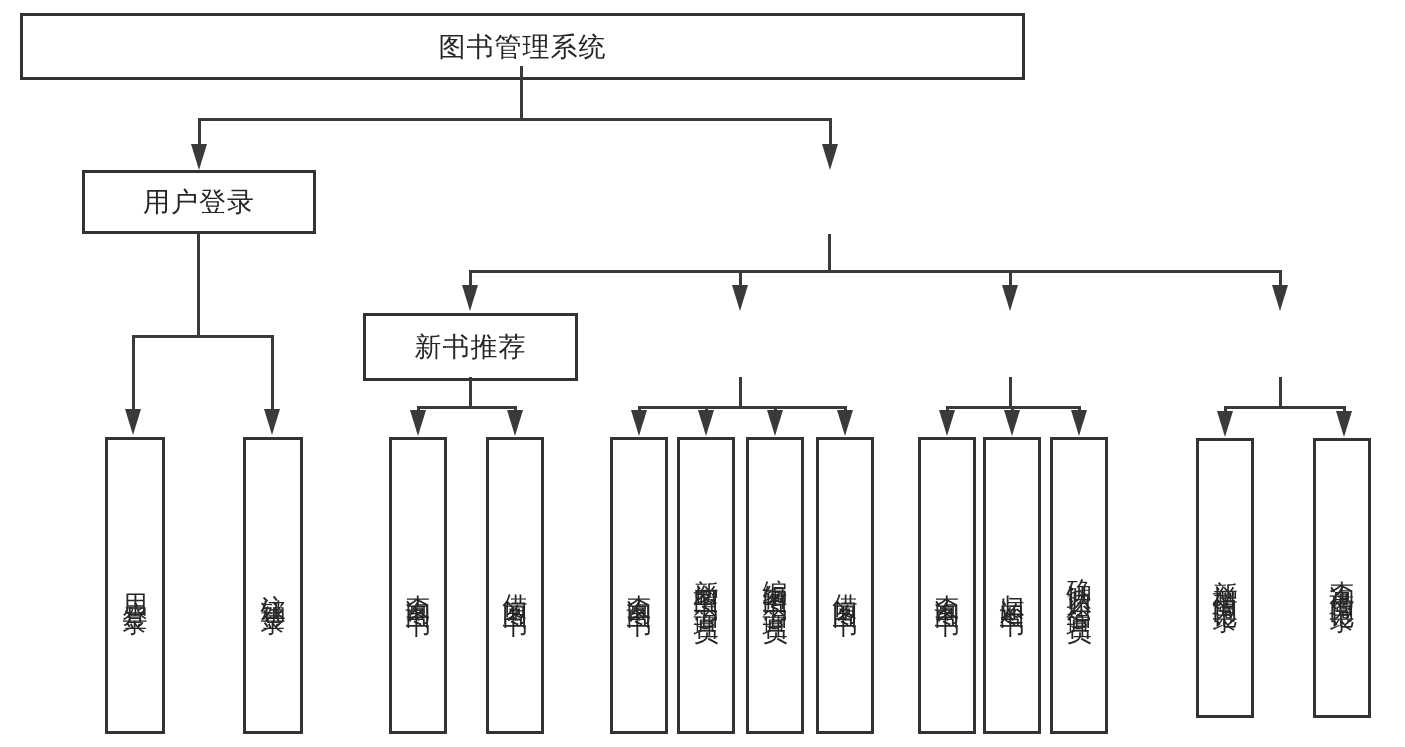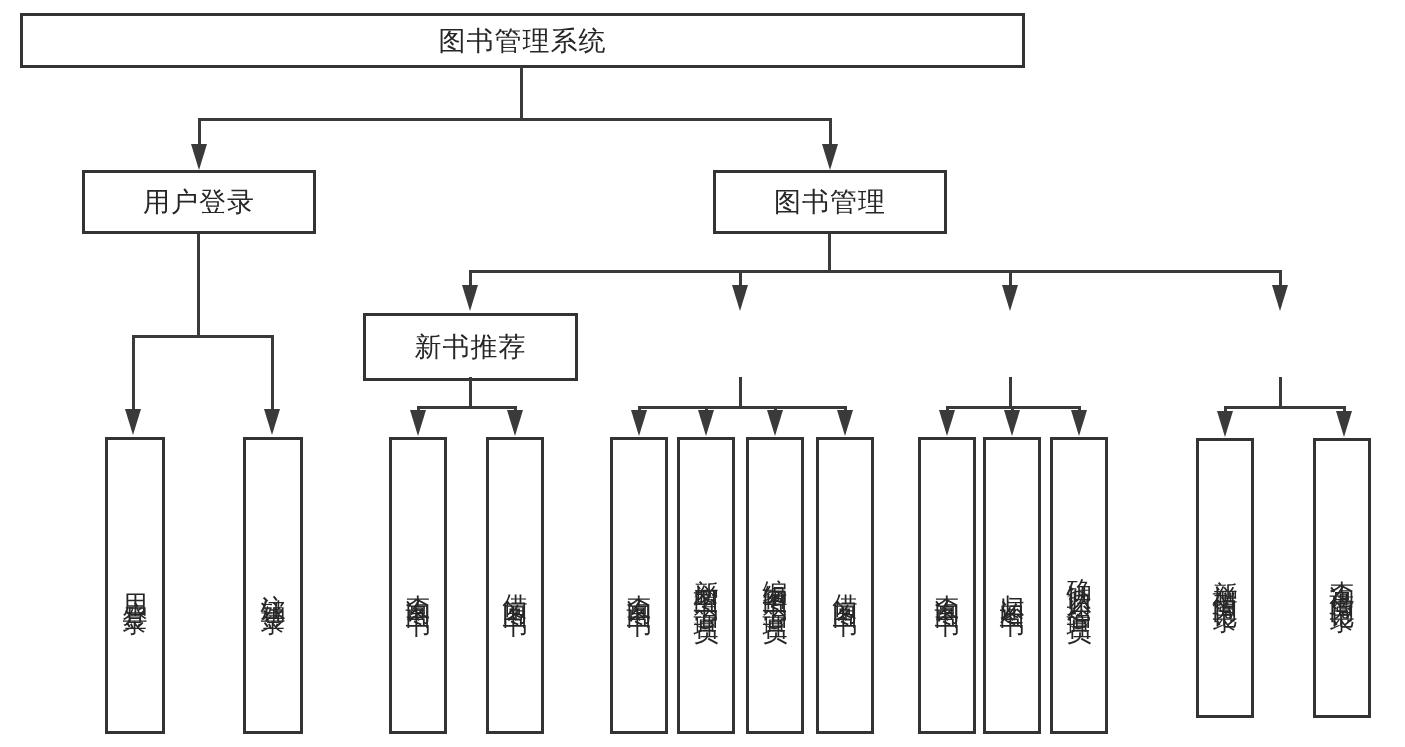--- a/index.html
+++ b/index.html
@@ -28,36 +28,33 @@
     position:absolute;right:5px;bottom:6px;z-index:5;
     font-size:19px;color:#a8a8a8;letter-spacing:0.5px;white-space:nowrap;
     text-shadow:1px 1px 0 rgba(255,255,255,0.85);
   }
 </style>
 </head>
 <body>
 
 <div class="canvas">
 
-  <div class="node" style="left:20px;top:13px;width:1005px;height:55px;">
+  <div class="node" style="left:20px;top:13px;width:1005px;height:67px;">
     <span class="h-label">图书管理系统</span>
   </div>
 
   <div class="vline" style="left:520px;top:66px;height:54px;"></div>
   <div class="hline" style="left:198px;top:118px;width:634px;"></div>
   <div class="vline" style="left:198px;top:118px;height:30px;"></div>
   <div class="arrow" style="left:191px;top:144px;"></div>
   <div class="vline" style="left:829px;top:118px;height:30px;"></div>
   <div class="arrow" style="left:822px;top:144px;"></div>
 
   <div class="node" style="left:82px;top:170px;width:234px;height:64px;">
     <span class="h-label">用户登录</span>
-  </div>
-  <div class="node" style="left:713px;top:170px;width:234px;height:64px;">
-    <span class="h-label">图书管理</span>
   </div>
 
   <div class="vline" style="left:197px;top:234px;height:101px;"></div>
   <div class="hline" style="left:132px;top:335px;width:141px;"></div>
   <div class="vline" style="left:132px;top:335px;height:78px;"></div>
   <div class="arrow" style="left:125px;top:409px;"></div>
   <div class="vline" style="left:271px;top:335px;height:78px;"></div>
   <div class="arrow" style="left:264px;top:409px;"></div>
 
   <div class="vline" style="left:828px;top:234px;height:36px;"></div>

